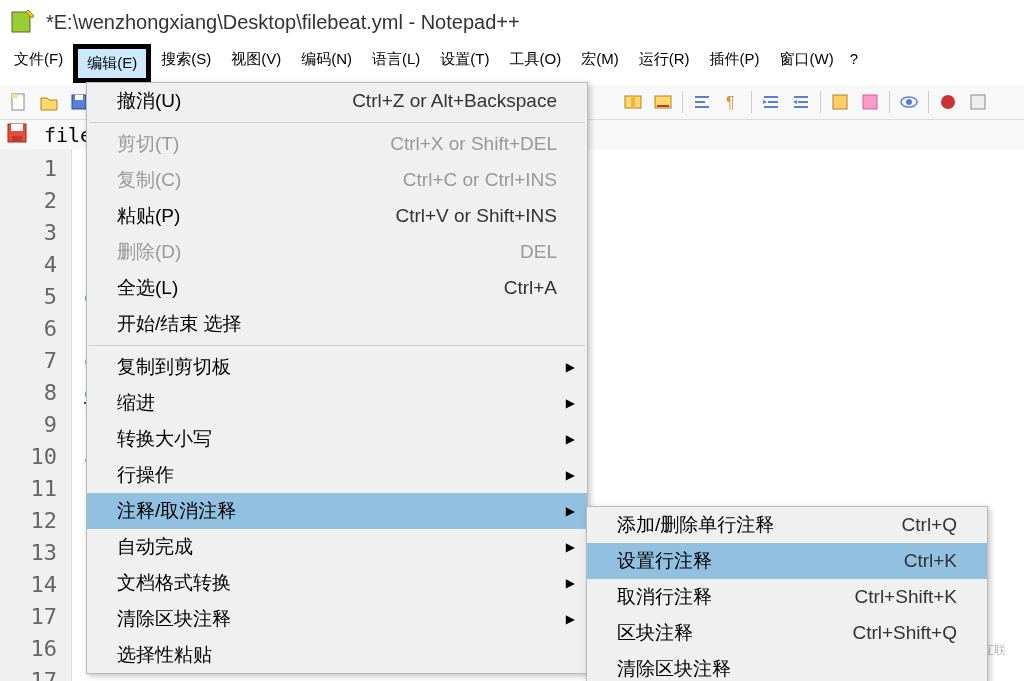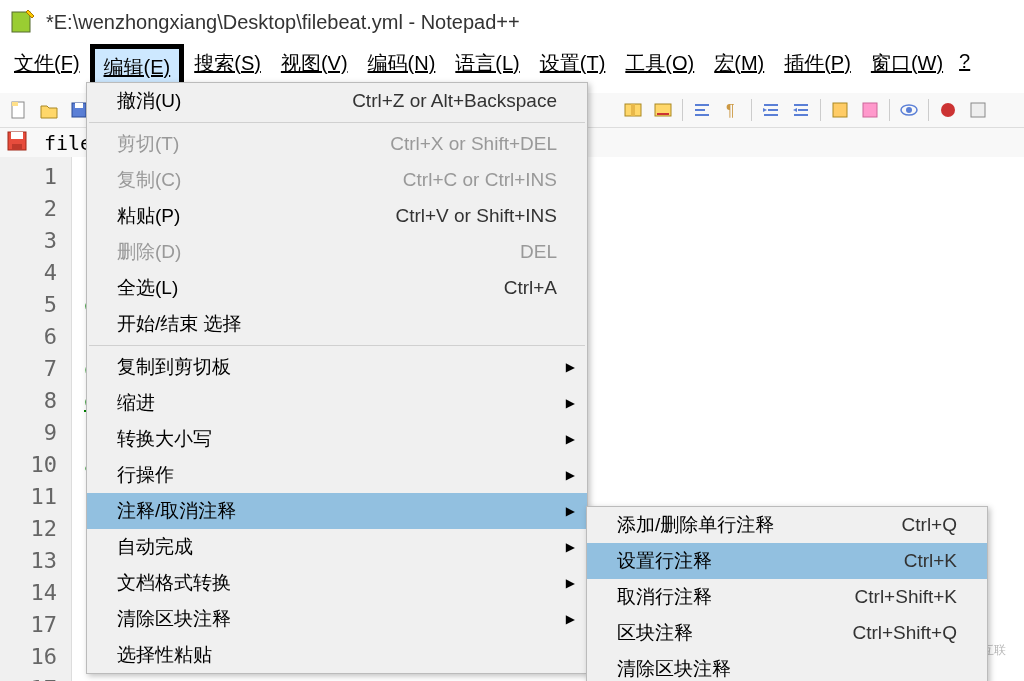--- a/index.html
+++ b/index.html
@@ -1,19 +1,19 @@
 <!DOCTYPE html>
 <html><head>
 <meta charset="utf-8">
 <style>
 * { margin: 0; padding: 0; box-sizing: border-box; }
 body { font-family: "Microsoft YaHei", "Segoe UI", sans-serif; font-size: 14px; background: #fff; width: 1024px; height: 681px; overflow: hidden; position: relative; }
 .titlebar { display: flex; align-items: flex-end; padding: 8px 10px; font-size: 20px; color: #333; }
 .titlebar .npp-icon { width: 26px; height: 26px; margin-right: 10px; display: inline-flex; align-items: center; justify-content: center; }
-.menubar { display: flex; padding: 2px 4px; font-size: 20px; color: #000; text-decoration: underline; }
+.menubar { display: flex; padding: 2px 4px; font-size: 15px; color: #000; }
 .menubar .menu-item { padding: 6px 10px; cursor: default; }
 .menubar .menu-item.active { background: #cde8ff; border: 5px solid #000000; padding: 5px 9px; }
 .menubar .help { padding: 6px 6px; }
 .toolbar { display: flex; align-items: center; padding: 4px 6px; gap: 4px; border-bottom: 1px solid #ddd; background: #f8f8f8; }
 .toolbar .tbtn { width: 26px; height: 26px; display: inline-flex; align-items: center; justify-content: center; border-radius: 2px; }
 .toolbar .sep { width: 1px; height: 22px; background: #ccc; margin: 0 2px; }
 .editor { display: flex; position: relative; }
 .gutter { width: 72px; background: #f0f0f0; border-right: 1px solid #ddd; text-align: right; padding: 4px 14px 4px 0; font-family: Consolas, monospace; font-size: 22px; color: #666; line-height: 32px; }
 .gutter div { height: 32px; }
 .code { padding: 4px 0 4px 12px; font-family: Consolas, monospace; font-size: 22px; line-height: 32px; color: #008000; white-space: pre; }
@@ -50,20 +50,21 @@
 <div class="menubar">
   <div class="menu-item">文件(F)</div>
   <div class="menu-item active">编辑(E)</div>
   <div class="menu-item">搜索(S)</div>
   <div class="menu-item">视图(V)</div>
   <div class="menu-item">编码(N)</div>
   <div class="menu-item">语言(L)</div>
   <div class="menu-item">设置(T)</div>
   <div class="menu-item">工具(O)</div>
   <div class="menu-item">宏(M)</div>
+  <div class="menu-item">运行(R)</div>
   <div class="menu-item">插件(P)</div>
   <div class="menu-item">窗口(W)</div>
   <div class="menu-item help">?</div>
 </div>
 
 <div class="toolbar">
   <span class="tbtn">
       <svg width="20" height="20">
         <rect x="3" y="2" width="12" height="16" fill="#fff" stroke="#888"></rect>
         <rect x="3" y="2" width="6" height="4" fill="#ffe08a"></rect>

